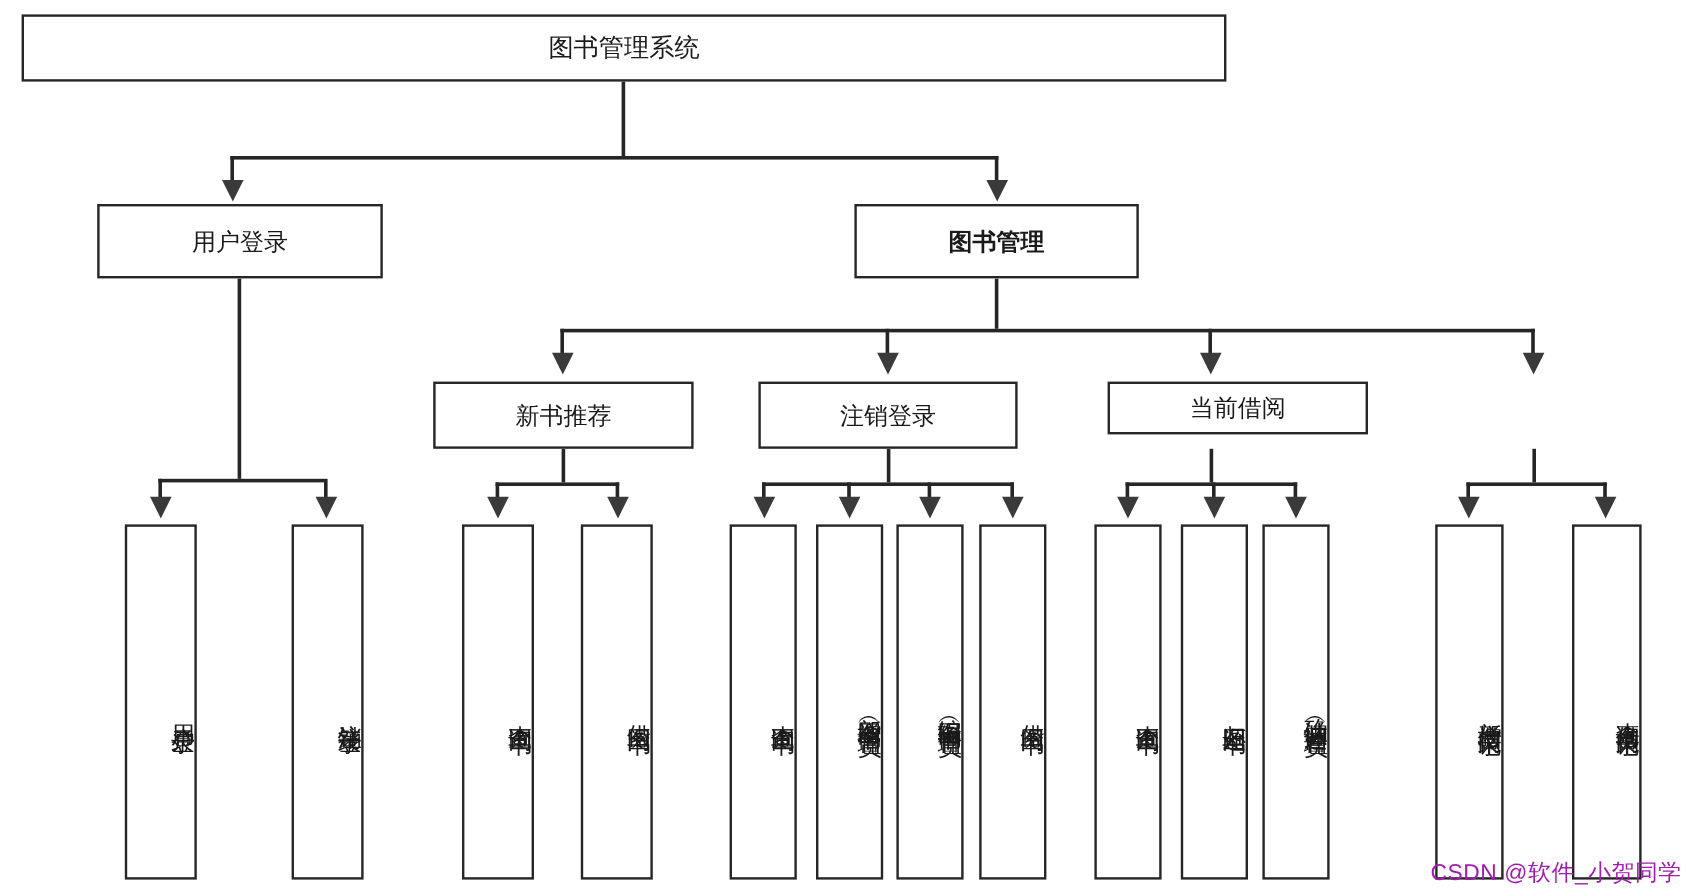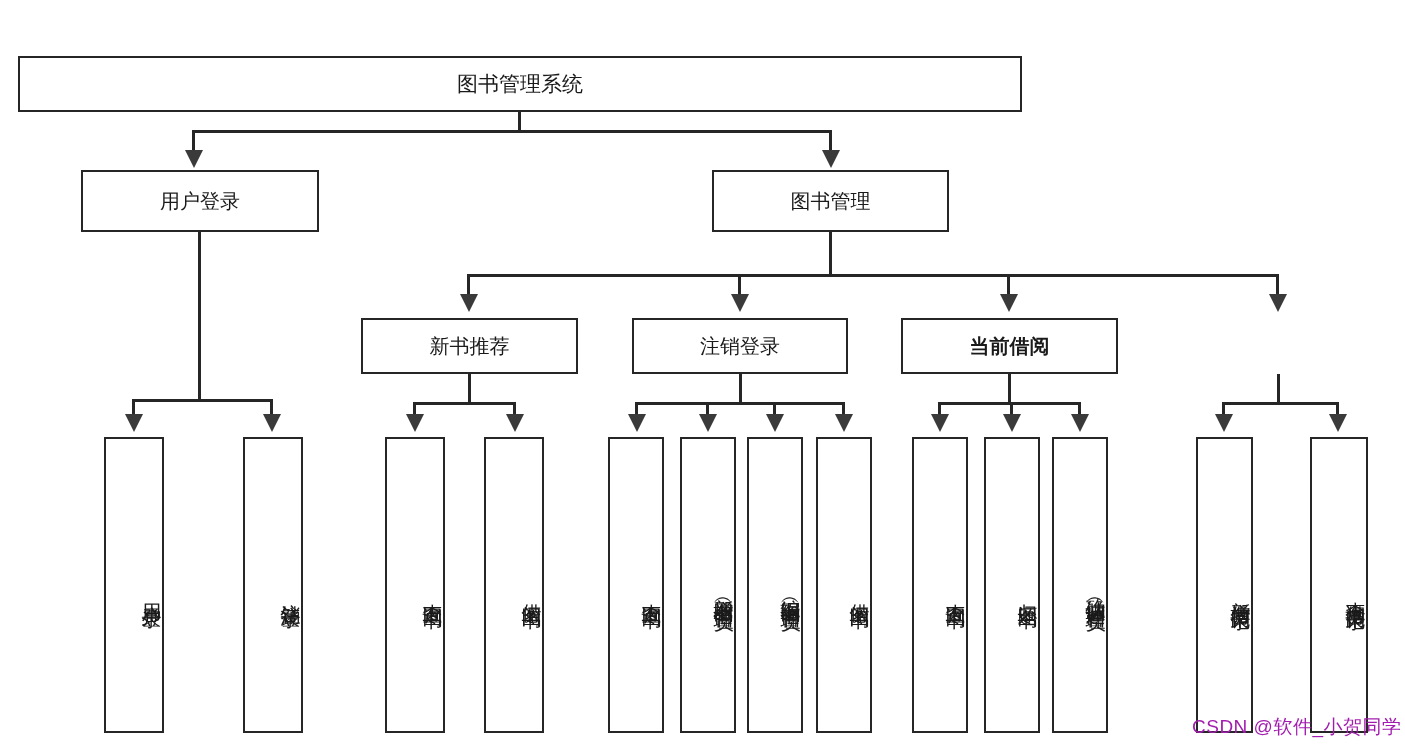--- a/index.html
+++ b/index.html
@@ -137,41 +137,41 @@
   <div class="vline" style="left:1078px; top:402px; height:14px;"></div>
   <div class="arrow" style="left:1071px; top:414px;"></div>
 
   <div class="vline" style="left:1277px; top:374px; height:28px;"></div>
   <div class="hline" style="left:1222px; top:402px; width:117px;"></div>
   <div class="vline" style="left:1222px; top:402px; height:14px;"></div>
   <div class="arrow" style="left:1215px; top:414px;"></div>
   <div class="vline" style="left:1336px; top:402px; height:14px;"></div>
   <div class="arrow" style="left:1329px; top:414px;"></div>
 
-  <div class="node root" style="left:18px; top:12px; width:1004px; height:56px;margin-top:44px;">
+  <div class="node root" style="left:18px; top:12px; width:1004px; height:56px;">
     <span>图书管理系统</span>
   </div>
 
   <div class="node level2" style="left:81px; top:170px; width:238px; height:62px;">
     <span>用户登录</span>
   </div>
 
-  <div class="node level2" style="left:712px; top:170px; width:237px; height:62px;">
+  <div class="node level2" style="left:712px; top:170px; width:237px; height:62px;font-weight:bold;">
     <span>图书管理</span>
   </div>
 
   <div class="node level3" style="left:361px; top:318px; width:217px; height:56px;">
     <span>新书推荐</span>
   </div>
 
   <div class="node level3" style="left:632px; top:318px; width:216px; height:56px;">
     <span>注销登录</span>
   </div>
 
-  <div class="node level3" style="left:901px; top:318px; width:217px; height:56px;font-weight:bold;">
+  <div class="node level3" style="left:923px; top:318px; width:217px; height:44px;">
     <span>当前借阅</span>
   </div>
 
 
   <div class="node leaf" style="left:104px; top:437px; width:60px; height:296px;">
     <span class="vlabel">用户登录</span>
   </div>
 
   <div class="node leaf" style="left:243px; top:437px; width:60px; height:296px;">
     <span class="vlabel">注销登录</span>

